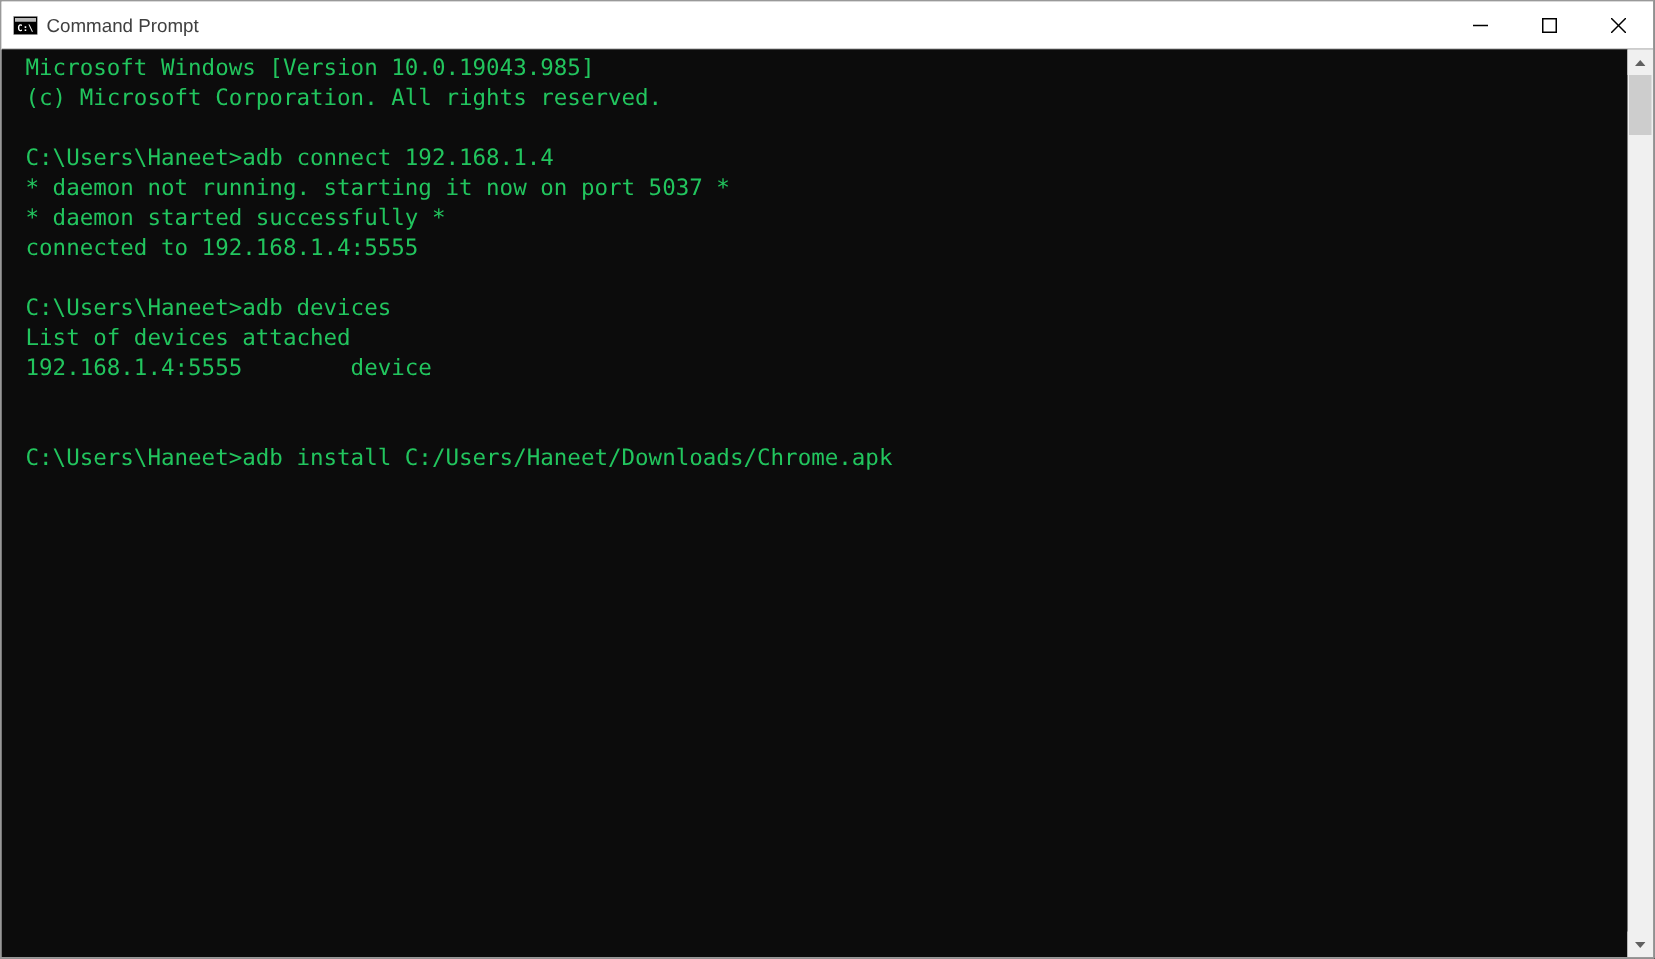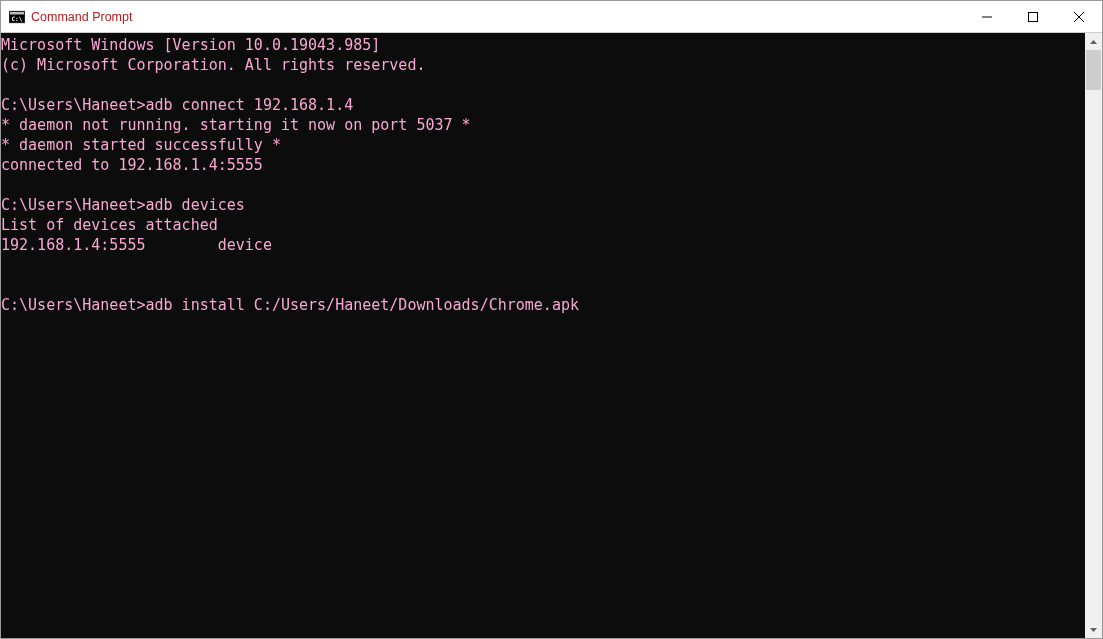--- a/index.html
+++ b/index.html
@@ -27,21 +27,21 @@
       height: 16px;
       margin-left: 8px;
       margin-right: 6px;
       display: flex;
       align-items: center;
       justify-content: center;
     }
     .titlebar-title {
       font-size: 12.5px;
       flex: 1;
-      color: #b91c1c;
+      color: #404040;
     }
     .titlebar-buttons {
       display: flex;
       height: 100%;
     }
     .titlebar-btn {
       width: 46px;
       height: 100%;
       display: flex;
       align-items: center;
@@ -49,25 +49,25 @@
       cursor: pointer;
     }
     .content-wrapper {
       display: flex;
       height: calc(100% - 32px);
       background: #0c0c0c;
     }
     .terminal {
       flex: 1;
       background: #0c0c0c;
-      color: #f9a8d4;
+      color: #22c55e;
       font-family: Consolas, "Lucida Console", monospace;
       font-size: 15px;
       line-height: 20px;
-      padding: 2px 0;
+      padding: 2px 16px;
       white-space: pre;
       overflow: hidden;
     }
     .terminal-line {
       white-space: pre;
     }
     .scrollbar-track {
       width: 17px;
       background: #f0f0f0;
       display: flex;

